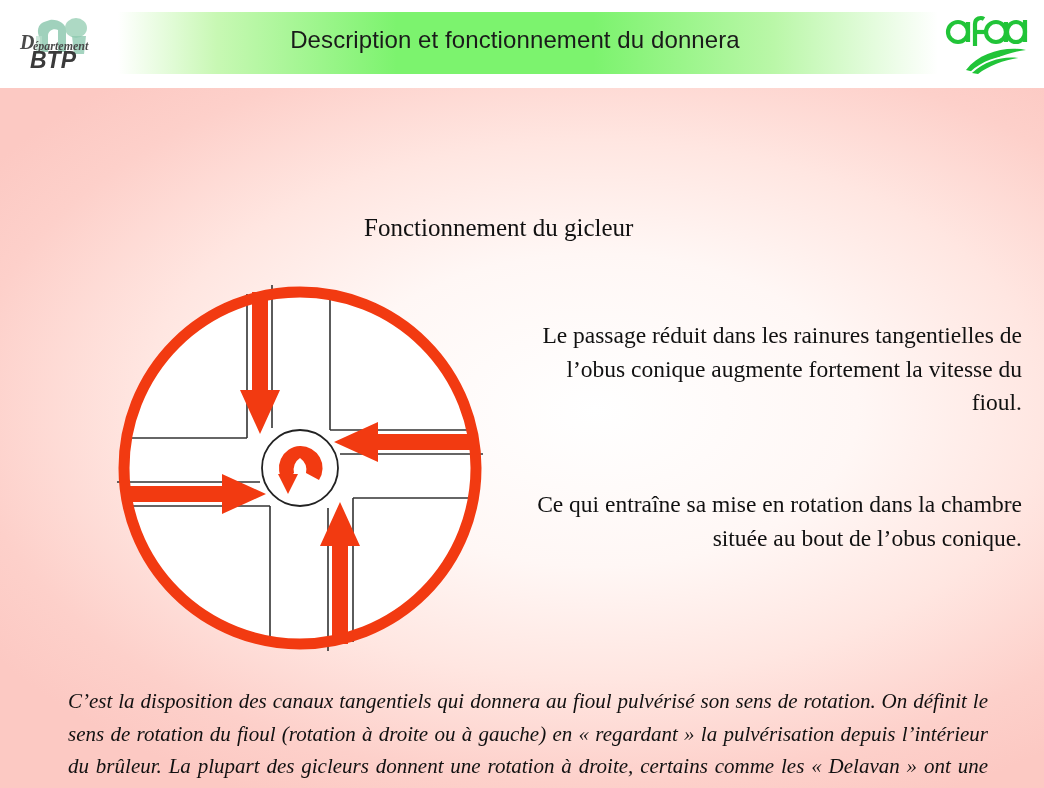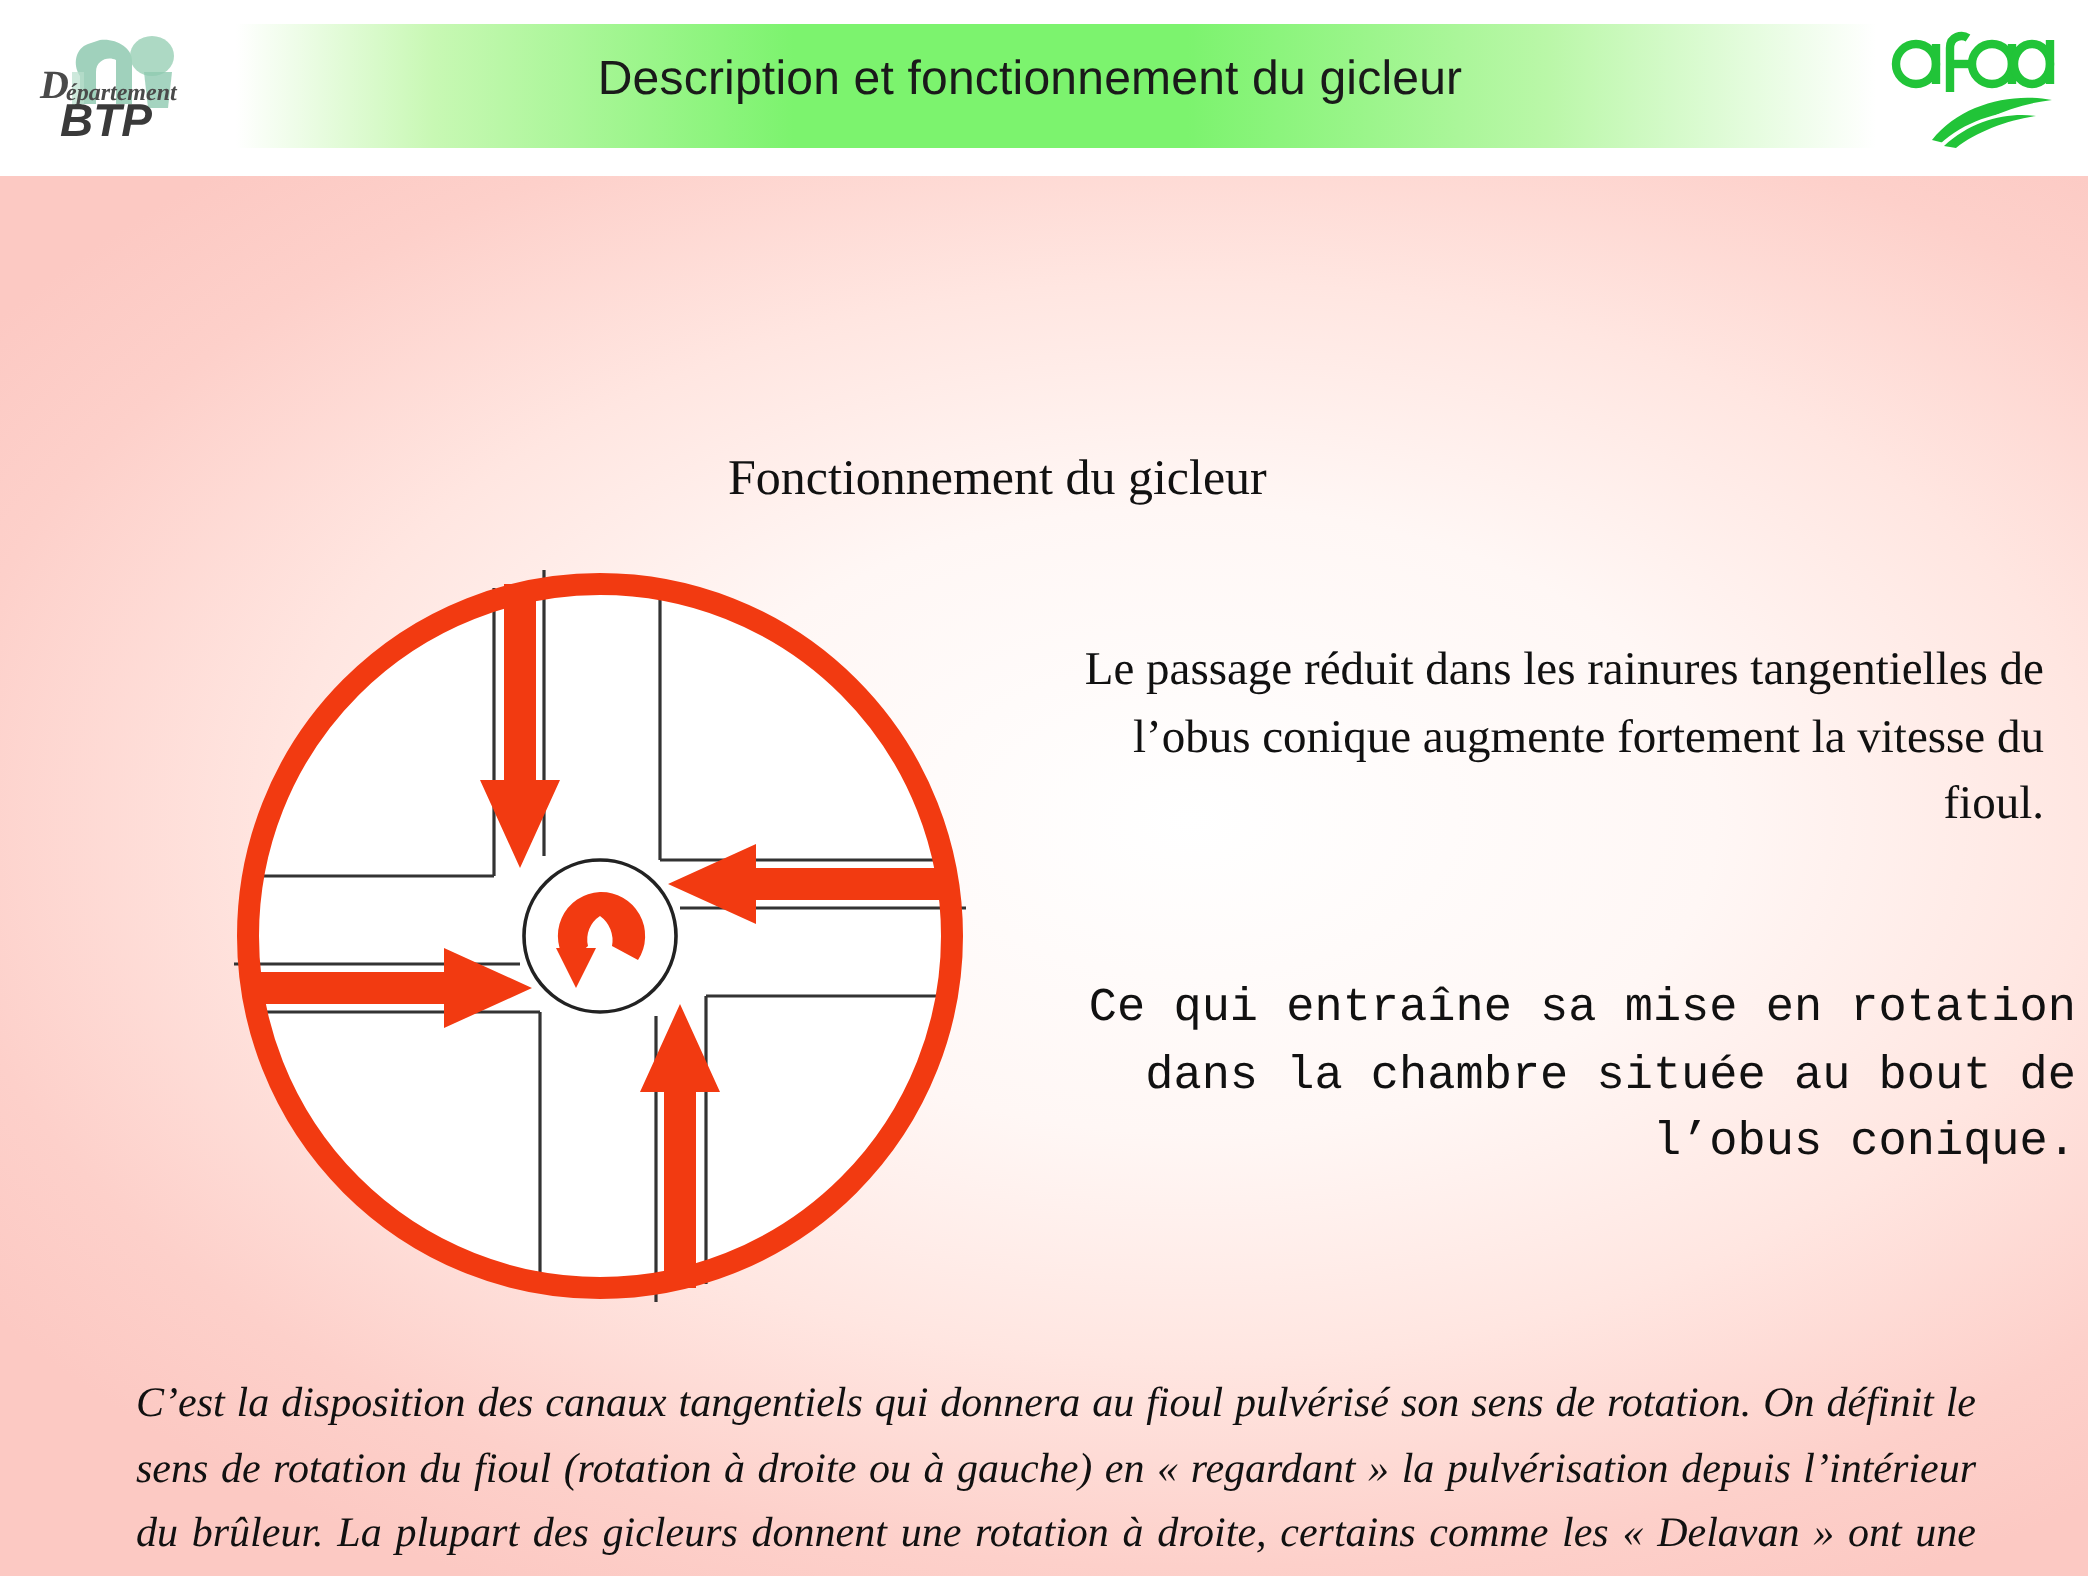--- a/index.html
+++ b/index.html
@@ -95,33 +95,32 @@
   }
 
   
   .subtitle {
     position: absolute;
     left: 364px;
     top: 126px;
     font-size: 25px;
     color: #111111;
     white-space: nowrap;
-    margin-top: 12px;
   }
 
   
   .para-right {
     position: absolute;
     font-size: 23.5px;
     line-height: 1.43;
     color: #111111;
     text-align: right;
   }
   .para-1 { left: 528px; top: 231px; width: 494px; }
-  .para-2 { left: 544px; top: 400px; width: 494px; font-family: Liberation Mono, monospace; }
+  .para-2 { left: 528px; top: 400px; width: 494px; }
 
   
   .para-bottom {
     position: absolute;
     left: 68px;
     top: 597px;
     width: 920px;
     font-size: 21px;
     line-height: 1.55;
     font-style: italic;
@@ -141,21 +140,21 @@
 </style>
 </head>
 <body>
 
 <div class="slide">
 
   <div class="header">
 
     <div class="title-band"></div>
 
-    <div class="title-text">Description et fonctionnement du gicleur</div>
+    <div class="title-text">Description et fonctionnement du donnera</div>
 
     <div class="btp-logo">
       <svg width="100" height="58" viewBox="0 0 100 58" xmlns="http://www.w3.org/2000/svg">
         <g>
           <path d="M30 6 C24 8 22 16 26 22 L26 36 L34 36 L34 20 C34 14 40 12 44 14 L44 36 L52 36 L52 14 C52 8 44 3 36 4 Z" fill="#8fc9b0" opacity="0.85"></path>
           <ellipse cx="62" cy="12" rx="11" ry="10" fill="#9fd2ba" opacity="0.85"></ellipse>
           <path d="M58 20 L72 20 L70 38 L60 38 Z" fill="#8fc9b0" opacity="0.8"></path>
           <rect x="22" y="20" width="6" height="18" fill="#b9dfcd" opacity="0.7"></rect>
         </g>
         <text x="6" y="33" font-family="Liberation Serif, serif" font-size="20" font-style="italic" font-weight="bold" fill="#4a4a4a">D</text>

